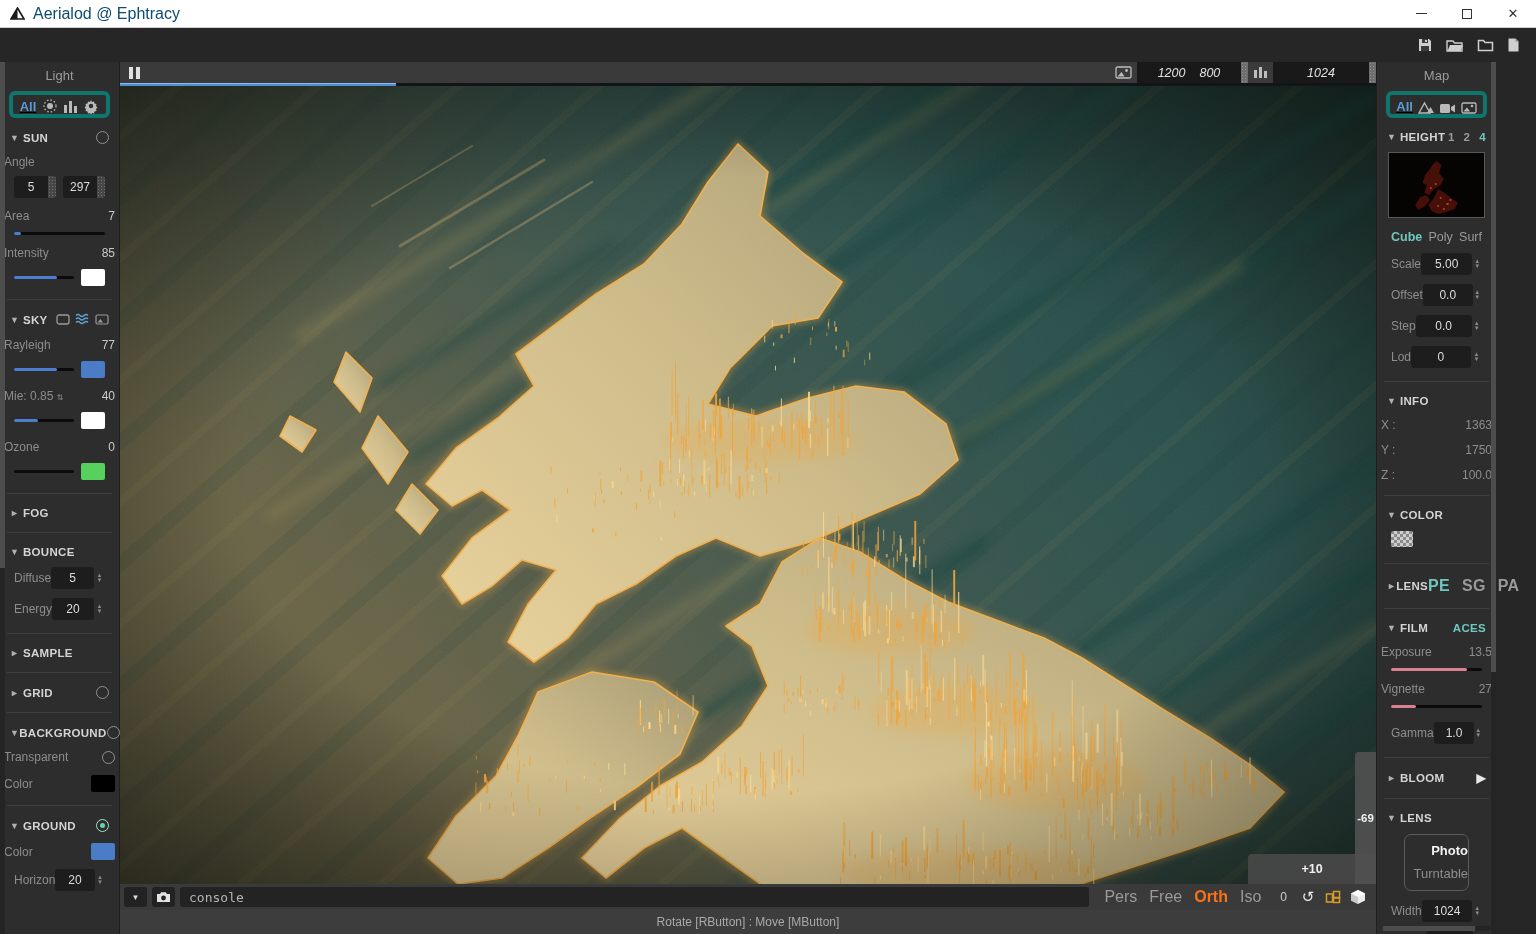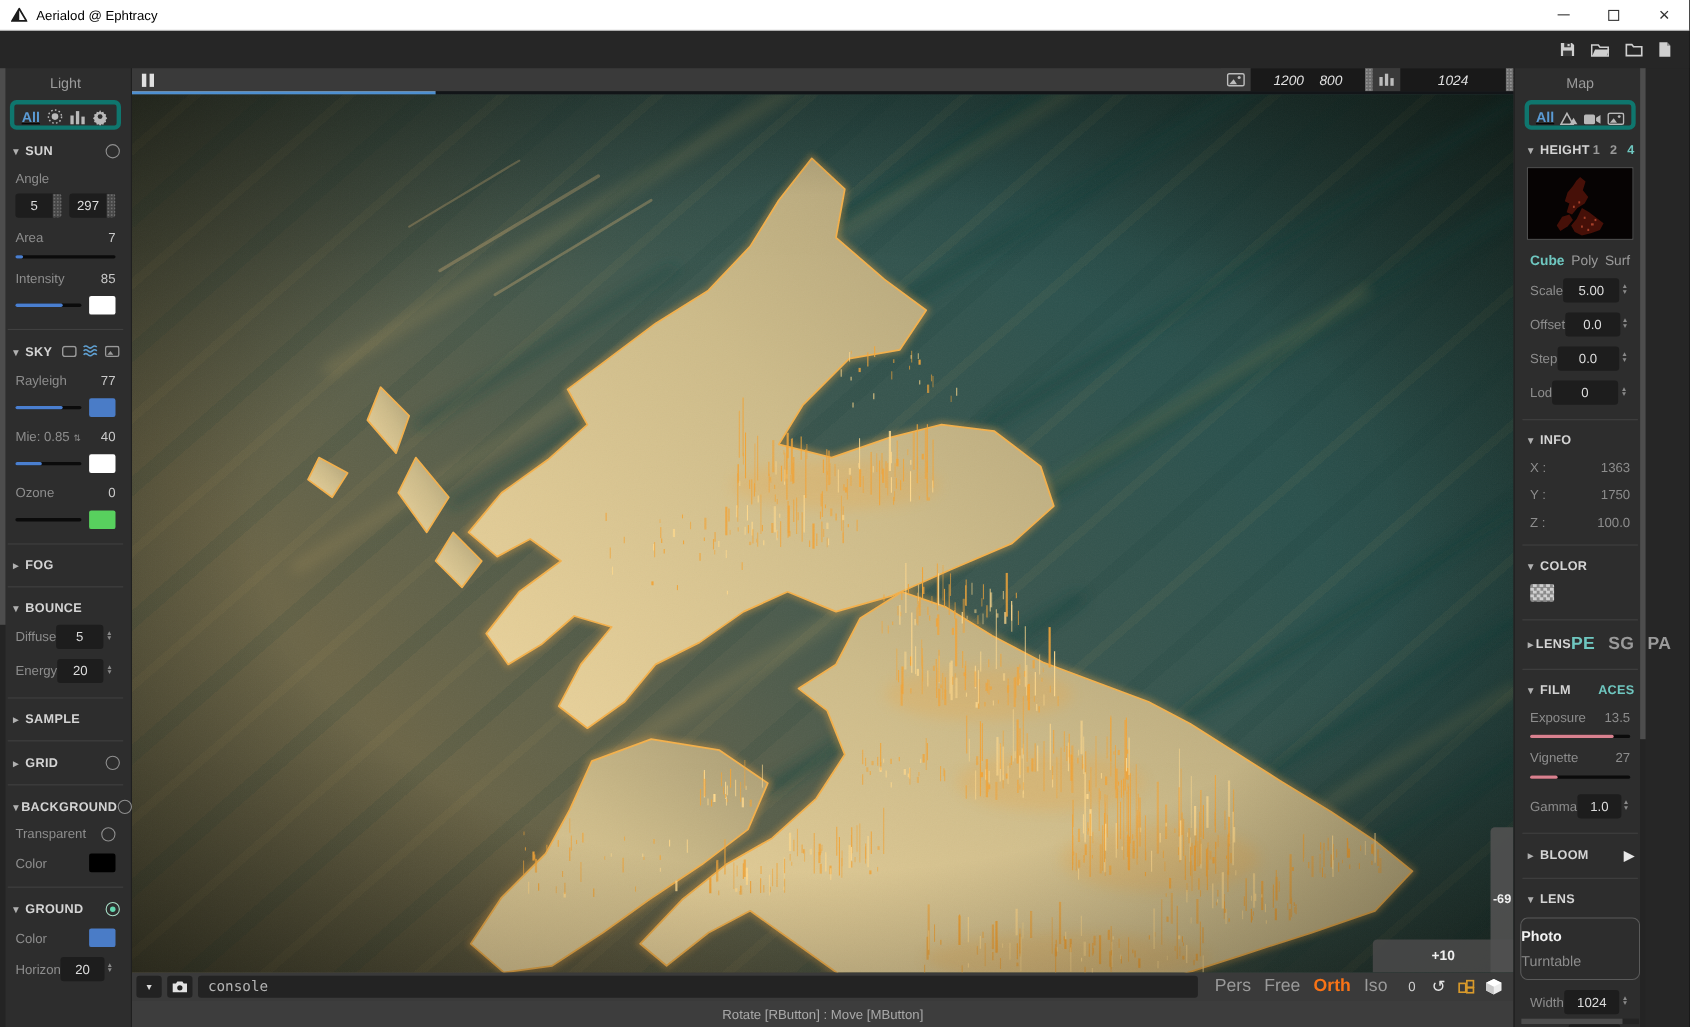--- a/index.html
+++ b/index.html
@@ -2,21 +2,21 @@
 <html><head>
 <meta charset="utf-8">
 <style>
   * { margin:0; padding:0; box-sizing:border-box; }
   html,body { background:#111; }
   .app { position:relative; width:1536px; height:934px; font-family:"Liberation Sans",sans-serif; background:#262626; overflow:hidden; }
 
   
   .titlebar { height:28px; background:#ffffff; display:flex; align-items:center; padding-left:10px; border-bottom:1px solid #d0d0d0; }
   .titlebar .logo { width:15px; height:13px; margin-right:8px; }
-  .titlebar .ttl { font-size:12px; color:#000000; }
+  .titlebar .ttl { font-size:16px; color:#0c4a6e; }
   .wincontrols { margin-left:auto; display:flex; height:100%; }
   .wcbtn { width:46px; height:100%; display:flex; align-items:center; justify-content:center; color:#333; font-size:13px; }
   .wcbtn .bar { width:11px; height:1px; background:#333; }
   .wcbtn .box { width:10px; height:10px; border:1px solid #333; }
 
   
   .topbar { height:34px; background:#262626; position:relative; display:flex; align-items:center; }
   .filename { position:absolute; left:0; right:0; text-align:center; color:#c8c8c8; font-family:"DejaVu Sans Mono",monospace; font-size:13px; }
   .fileicons { margin-left:auto; display:flex; gap:13px; padding-right:16px; z-index:1; }
   .fileicons svg { display:block; }
@@ -27,21 +27,21 @@
   .panel.left  { border-right:1px solid #1f1f1f; }
   .panel.right { border-left:1px solid #1f1f1f; }
   .phead { height:26px; display:flex; align-items:center; justify-content:center; color:#9b9b9b; font-size:13px; }
   .tabgroup { margin:3px 9px 4px; border:4px solid #0f766e; border-radius:6px; height:27px; display:flex; align-items:flex-end; justify-content:space-around; padding:0 4px;text-decoration:underline; }
   .tabgroup .all { color:#5b9bd5; font-weight:bold; font-size:13px; }
   .tabgroup svg { display:block; }
   .sech { display:flex; align-items:center; margin:13px 10px 0; color:#d4d4d4; font-weight:bold; font-size:11.5px; letter-spacing:.3px; }
   .caret { color:#b0b0b0; font-size:9px; width:13px; }
   .sech .sp { flex:1; }
   .divider { height:1px; background:#404040; margin:13px 7px 0; }
-  .prow { display:flex; justify-content:space-between; align-items:center; margin:11px 14px 0; }
+  .prow { display:flex; justify-content:space-between; align-items:center; margin:11px 4px 0; }
   .lab { color:#8d8d8d; font-size:12px; }
   .val { color:#c9c9c9; font-size:12px; }
   .teal { color:#6fc7c0 !important; font-weight:bold; }
   .dim { color:#8d8d8d; }
 
   .radio { width:13px; height:13px; border:1px solid #8f8f8f; border-radius:50%; position:relative; flex:none; }
   .radio.sel { border-color:#a7dcc6; }
   .radio.sel::after { content:''; position:absolute; left:3px; top:3px; width:5px; height:5px; border-radius:50%; background:#63d6ae; }
 
   .slider { height:3px; background:#0b0b0b; border-radius:2px; position:relative; margin:9px 14px 0; }
@@ -67,21 +67,21 @@
   .lscroll .thumb { position:absolute; left:0; top:0; width:5px; height:58%; background:#4d4d4d; }
   .rscroll { position:absolute; right:0; top:0; width:5px; height:100%; background:#242424; }
   .rscroll .thumb { position:absolute; right:0; top:0; width:5px; height:70%; background:#4d4d4d; }
   .hscroll { position:absolute; left:6px; right:6px; bottom:3px; height:5px; background:#242424; }
   .hscroll .thumb { position:absolute; left:0; top:0; height:5px; width:86%; background:#4d4d4d; }
 
   
   .thumbbox { margin:9px 11px 0; height:66px; background:#050505; border:1px solid #585858; }
   .modes { display:flex; justify-content:space-between; margin:12px 14px 0; font-size:12.5px; color:#9a9a9a; }
   .lensmodes { display:flex; gap:12px; font-size:16px; color:#9a9a9a; }
-  .imgbox { margin:10px 5px 0; border:1px solid #5a5a5a; border-radius:7px; padding:8px 0 9px; text-align:left; }
+  .imgbox { margin:10px 27px 0; border:1px solid #5a5a5a; border-radius:7px; padding:8px 0 9px; text-align:right; }
   .imgbox .photo { color:#f2f2f2; font-weight:bold; font-size:13px; }
   .imgbox .turn { color:#8d8d8d; font-size:13px; margin-top:8px; }
   .levels { display:flex; gap:9px; font-size:11.5px; color:#9a9a9a; font-weight:bold; }
   .playbtn { color:#e8e8e8; font-size:12px; }
 
   
   .viewport { width:1256px; flex:none; display:flex; flex-direction:column; position:relative; }
   .vtoolbar { height:21px; background:#3a3a3a; display:flex; align-items:center; }
   .pausebtn { display:flex; gap:3px; margin-left:9px; }
   .pausebtn span { width:4px; height:12px; background:#e0e0e0; }

